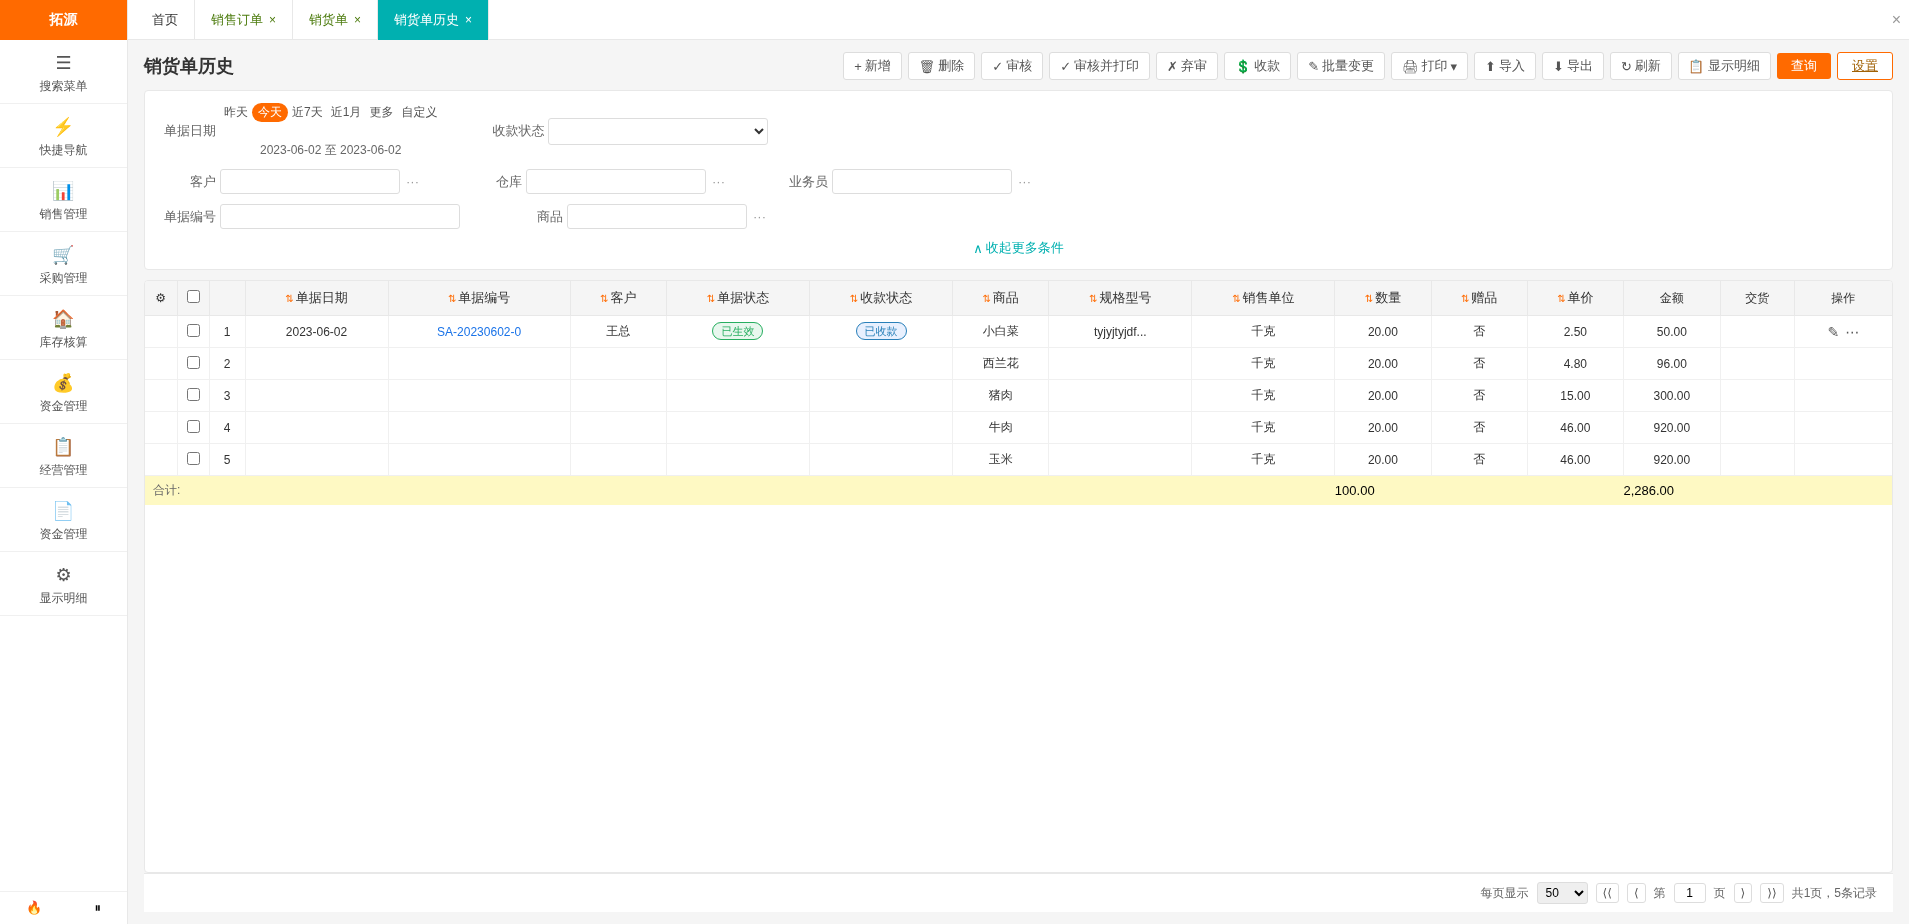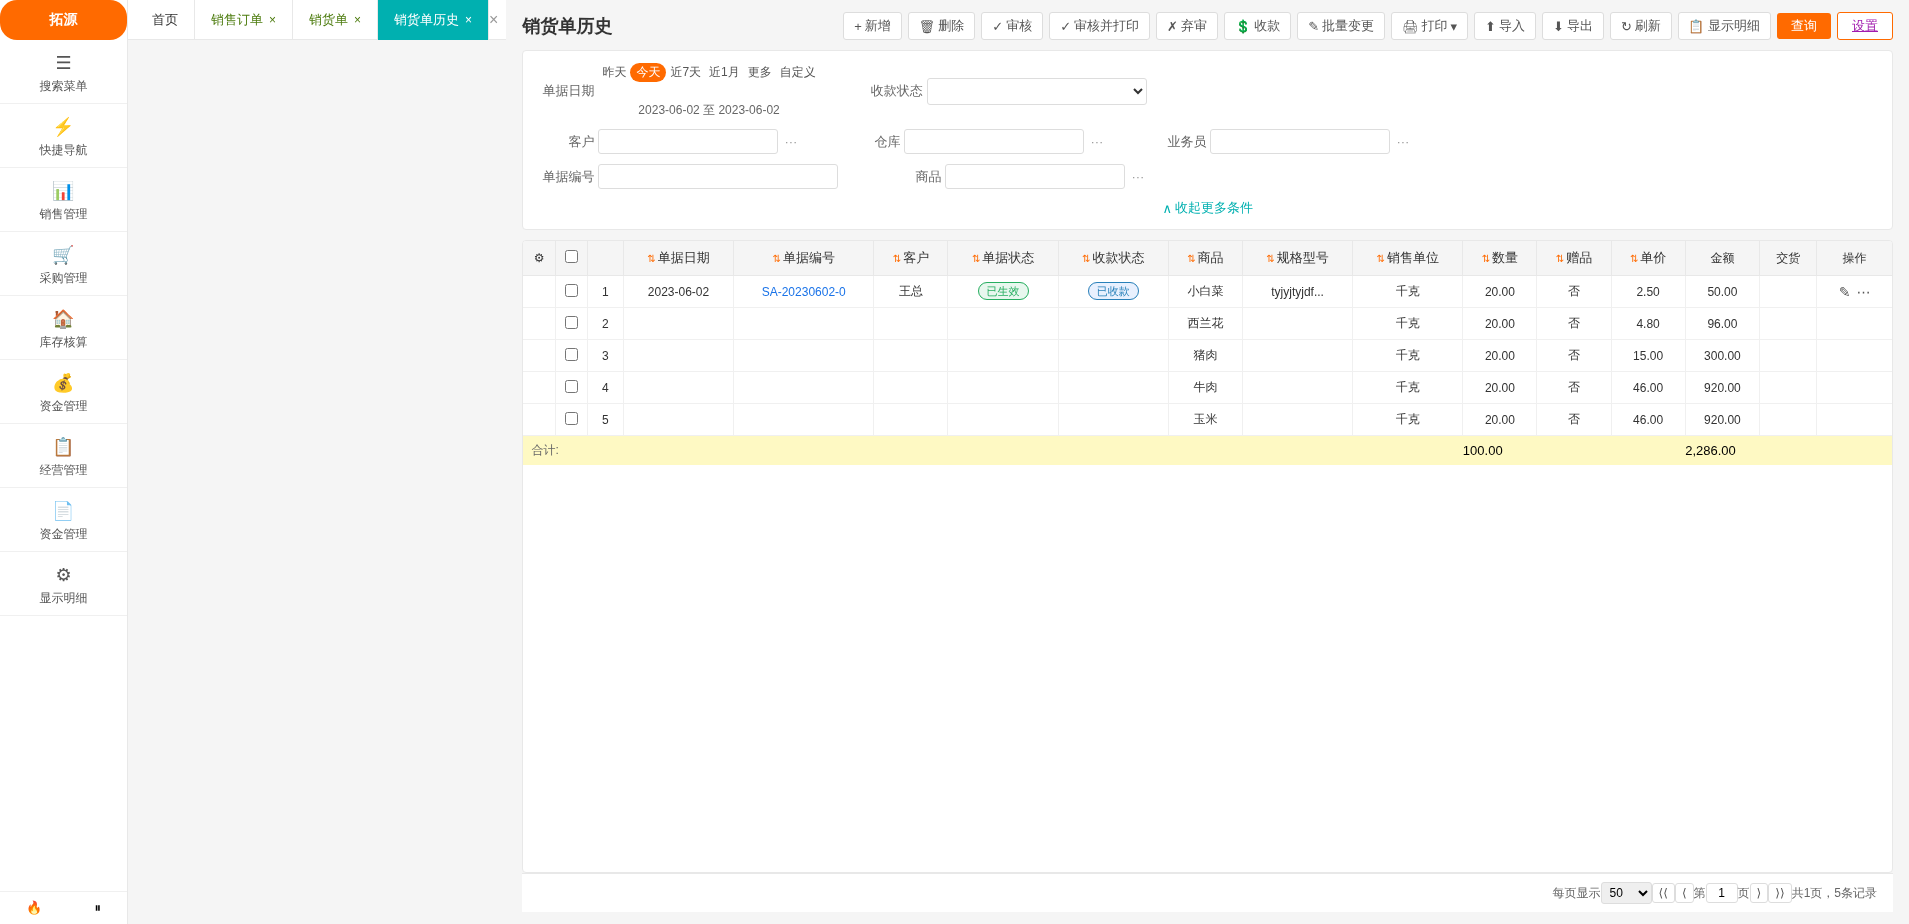--- a/index.html
+++ b/index.html
@@ -1,48 +1,48 @@
 <!DOCTYPE html>
 <html><head>
   <meta charset="utf-8">
   <style>
     * { box-sizing: border-box; margin: 0; padding: 0; font-family: 'Microsoft YaHei', Arial, sans-serif; font-size: 13px; }
     body { display: flex; height: 924px; overflow: hidden; background: #f5f5f5; }
 
     
     .sidebar { width: 128px; background: #fff; border-right: 1px solid #e8e8e8; display: flex; flex-direction: column; flex-shrink: 0; }
-    .sidebar-logo { height: 40px; background: #ff6a00; display: flex; align-items: center; justify-content: center; color: #fff; font-size: 14px; font-weight: bold; border-radius: 17px; }
+    .sidebar-logo { height: 40px; background: #ff6a00; display: flex; align-items: center; justify-content: center; color: #fff; font-size: 14px; font-weight: bold; }
     .sidebar-item { display: flex; flex-direction: column; align-items: center; padding: 12px 0 8px; cursor: pointer; color: #555; border-bottom: 1px solid #f0f0f0; }
     .sidebar-item .icon { font-size: 18px; margin-bottom: 4px; }
     .sidebar-item .label { font-size: 12px; }
     .sidebar-bottom { margin-top: auto; border-top: 1px solid #f0f0f0; }
     .sidebar-footer { display: flex; justify-content: space-around; padding: 8px 0; }
 
     
-    .main { flex: 1; display: flex; flex-direction: row; overflow: hidden; }
+    .main { flex: 1; display: flex; flex-direction: column; overflow: hidden; }
 
     
     .tabs-bar { background: #fff; border-bottom: 1px solid #e8e8e8; display: flex; align-items: center; height: 40px; padding: 0 8px; }
     .tab { padding: 0 16px; height: 40px; display: flex; align-items: center; cursor: pointer; color: #4d7c0f; border-right: 1px solid #e8e8e8; white-space: nowrap; }
     .tab.active { background: #00b0b0; color: #fff; }
     .tab .close-icon { margin-left: 6px; font-size: 12px; }
     .tab-home { color: #333; }
     .tabs-bar-right { margin-left: auto; display: flex; align-items: center; gap: 8px; }
     .close-window { color: #999; cursor: pointer; font-size: 16px; }
 
     
     .content { flex: 1; display: flex; flex-direction: column; overflow: hidden; padding: 12px 16px; background: #f5f5f5; }
 
     
     .page-header { display: flex; align-items: center; justify-content: space-between; margin-bottom: 10px; }
     .page-title { font-size: 18px; font-weight: bold; color: #333; }
     .toolbar { display: flex; gap: 6px; align-items: center; flex-wrap: wrap; }
     .btn { display: flex; align-items: center; gap: 3px; padding: 4px 10px; border: 1px solid #ddd; border-radius: 3px; cursor: pointer; background: #fff; color: #555; font-size: 12px; white-space: nowrap; }
     .btn-primary { background: #ff6a00; color: #fff; border: none; padding: 4px 14px; border-radius: 3px; cursor: pointer; font-size: 13px; }
-    .btn-setting { background: #fff; color: #a21caf; border: 1px solid #ff6a00; padding: 4px 14px; border-radius: 3px; cursor: pointer; font-size: 13px; text-decoration: underline; }
+    .btn-setting { background: #fff; color: #a16207; border: 1px solid #ff6a00; padding: 4px 14px; border-radius: 3px; cursor: pointer; font-size: 13px; text-decoration: underline; }
 
     
     .filter-panel { background: #fff; border: 1px solid #e8e8e8; border-radius: 4px; padding: 12px 16px; margin-bottom: 10px; }
     .filter-row { display: flex; align-items: center; gap: 16px; margin-bottom: 10px; flex-wrap: wrap; }
     .filter-row:last-child { margin-bottom: 0; }
     .filter-label { color: #666; white-space: nowrap; min-width: 55px; text-align: right; }
     .filter-date-group { display: flex; align-items: center; gap: 4px; flex-direction: column; }
     .date-shortcuts { display: flex; }
     .date-shortcut { color: #555; cursor: pointer; font-size: 12px; padding: 1px 4px; }
     .date-shortcut.active { background: #ff6a00; color: #fff; border-radius: 10px; padding: 1px 6px; }
@@ -61,21 +61,21 @@
     tbody tr { border-bottom: 1px solid #f0f0f0; }
     tbody td { padding: 7px 8px; text-align: center; border-right: 1px solid #f0f0f0; color: #333; font-size: 12px; white-space: nowrap; }
     tbody td:last-child { border-right: none; }
     .sort-icon { color: #ff6a00; font-size: 10px; }
     .badge { padding: 2px 8px; border-radius: 10px; font-size: 11px; }
     .badge-green { background: #e8f7ee; color: #27ae60; border: 1px solid #27ae60; }
     .badge-blue { background: #e8f0fe; color: #2980b9; border: 1px solid #2980b9; }
     .action-icon { color: #555; cursor: pointer; margin: 0 3px; font-size: 14px; }
 
     
-    .pagination-bar { background: #fff; border-top: 1px solid #e8e8e8; padding: 8px 16px; display: flex; align-items: center; justify-content: flex-end; }
+    .pagination-bar { background: #fff; border-top: 1px solid #e8e8e8; padding: 8px 16px; display: flex; align-items: center; justify-content: flex-end; gap: 8px; }
     .pagination-label { color: #666; font-size: 12px; }
     .page-size-select { border: 1px solid #ddd; border-radius: 3px; padding: 2px 4px; font-size: 12px; }
     .page-btn { border: 1px solid #ddd; background: #fff; color: #555; padding: 2px 6px; cursor: pointer; border-radius: 3px; font-size: 12px; }
     .page-input { border: 1px solid #ddd; border-radius: 3px; padding: 2px 4px; width: 32px; text-align: center; font-size: 12px; }
     .page-info { color: #666; font-size: 12px; }
 
     .col-settings { width: 32px; text-align: center; }
     .col-checkbox { width: 32px; text-align: center; }
     .col-idx { width: 36px; }
 

